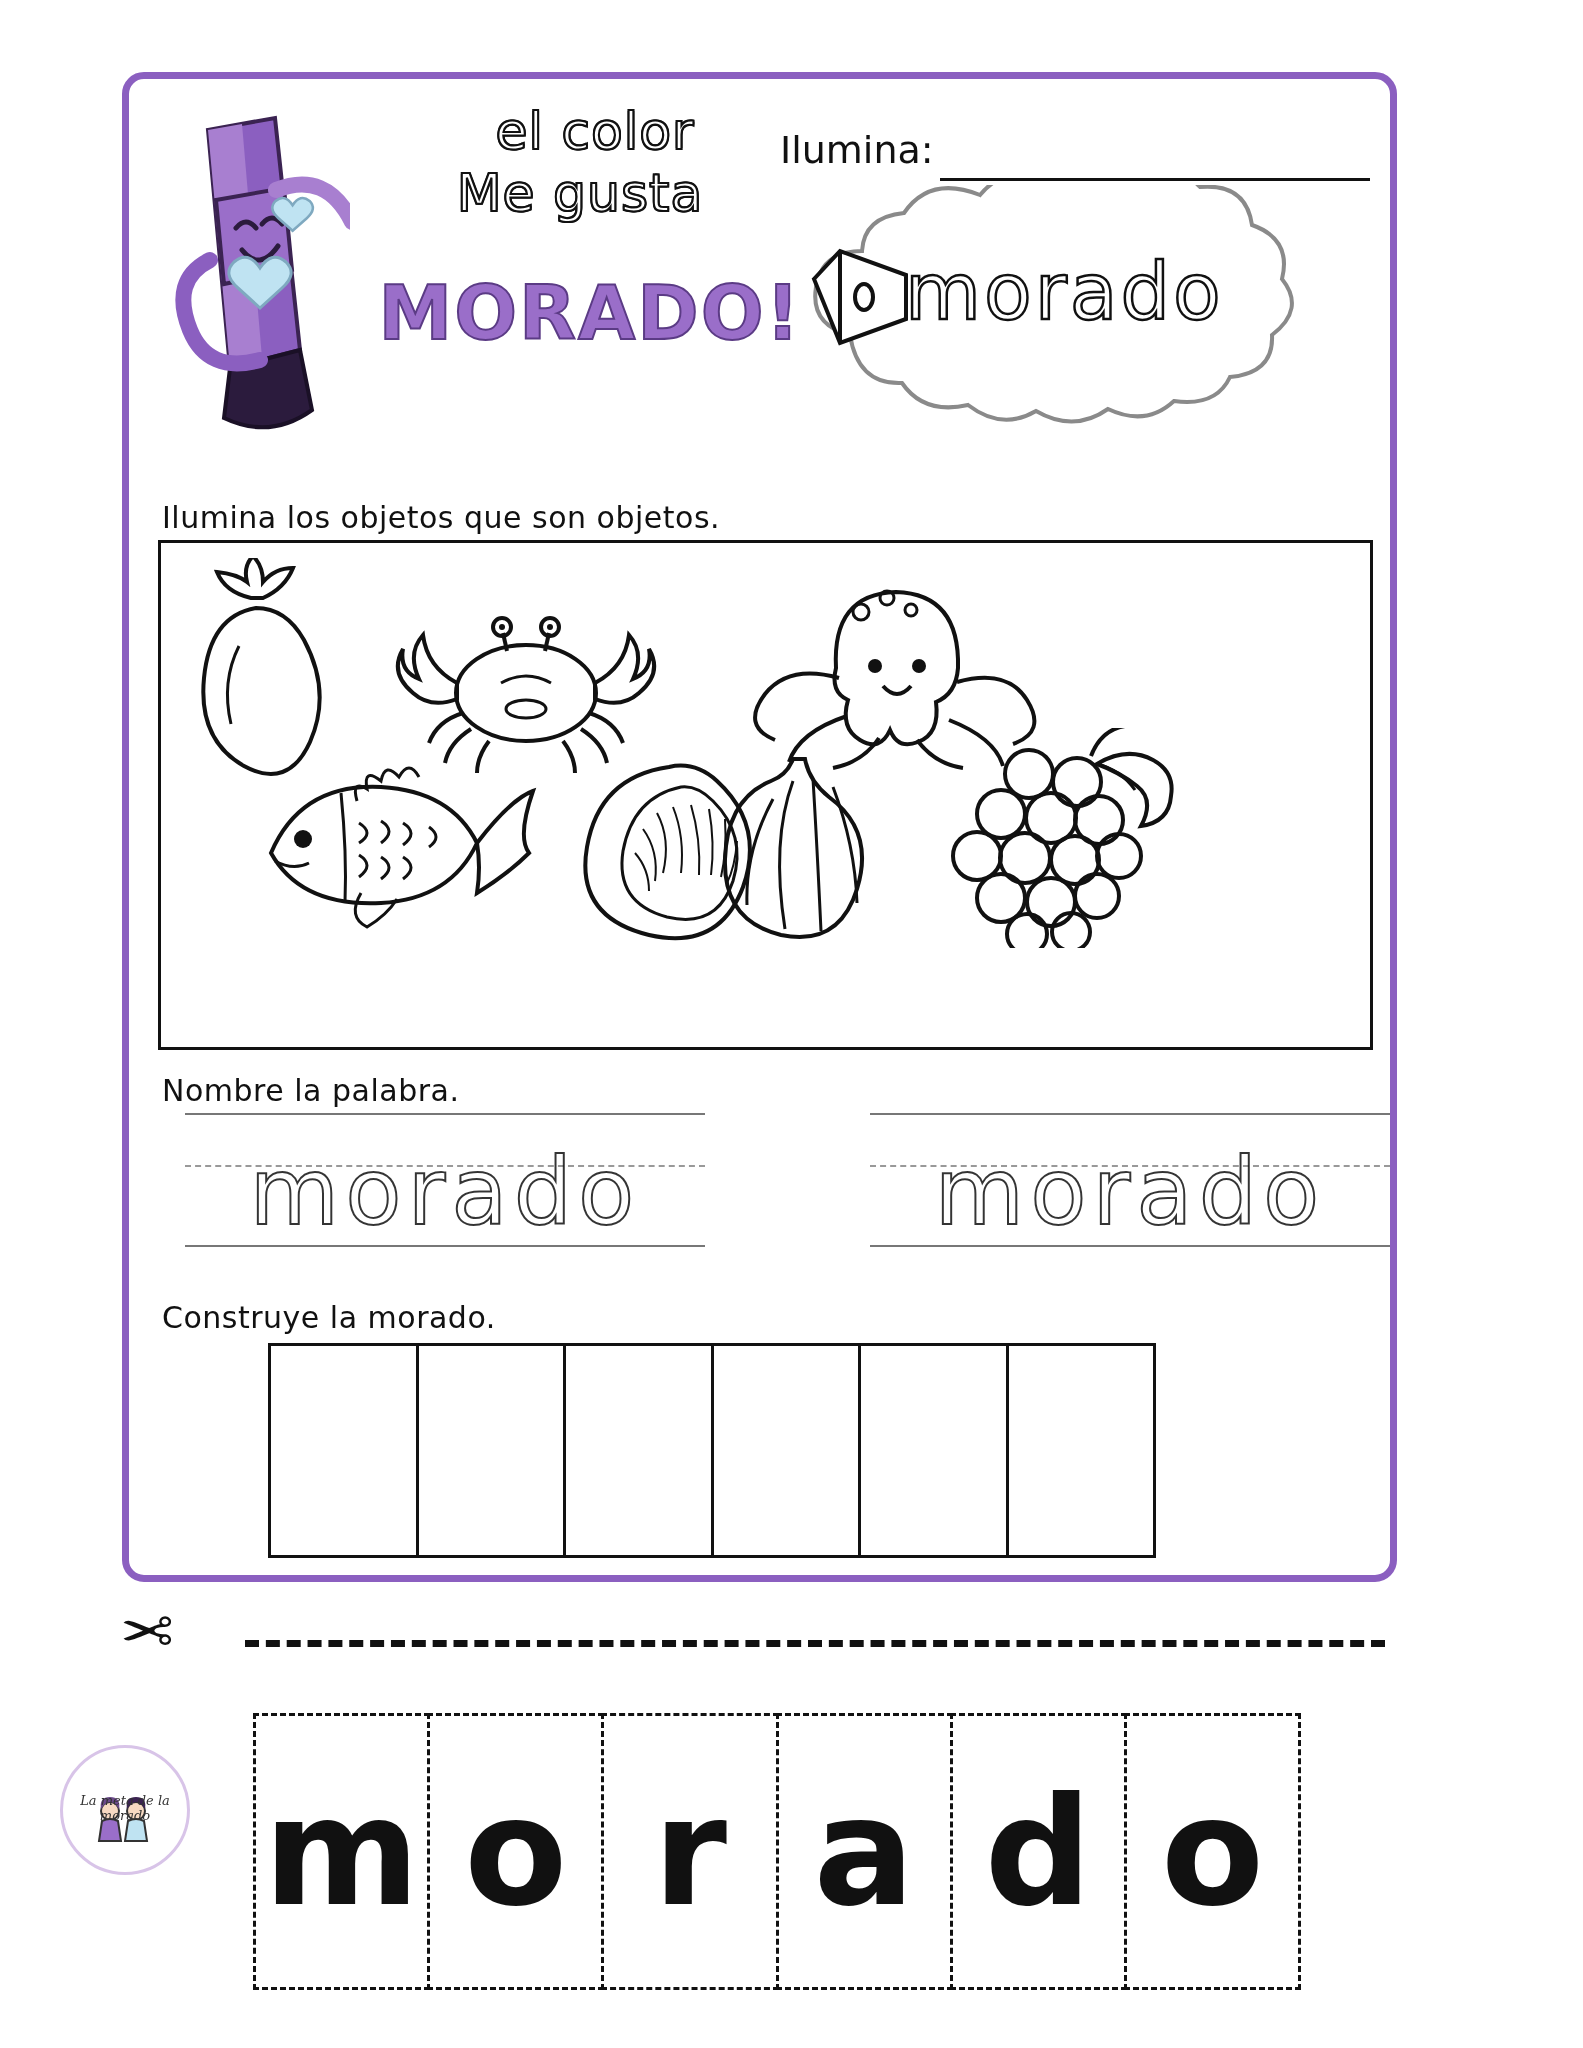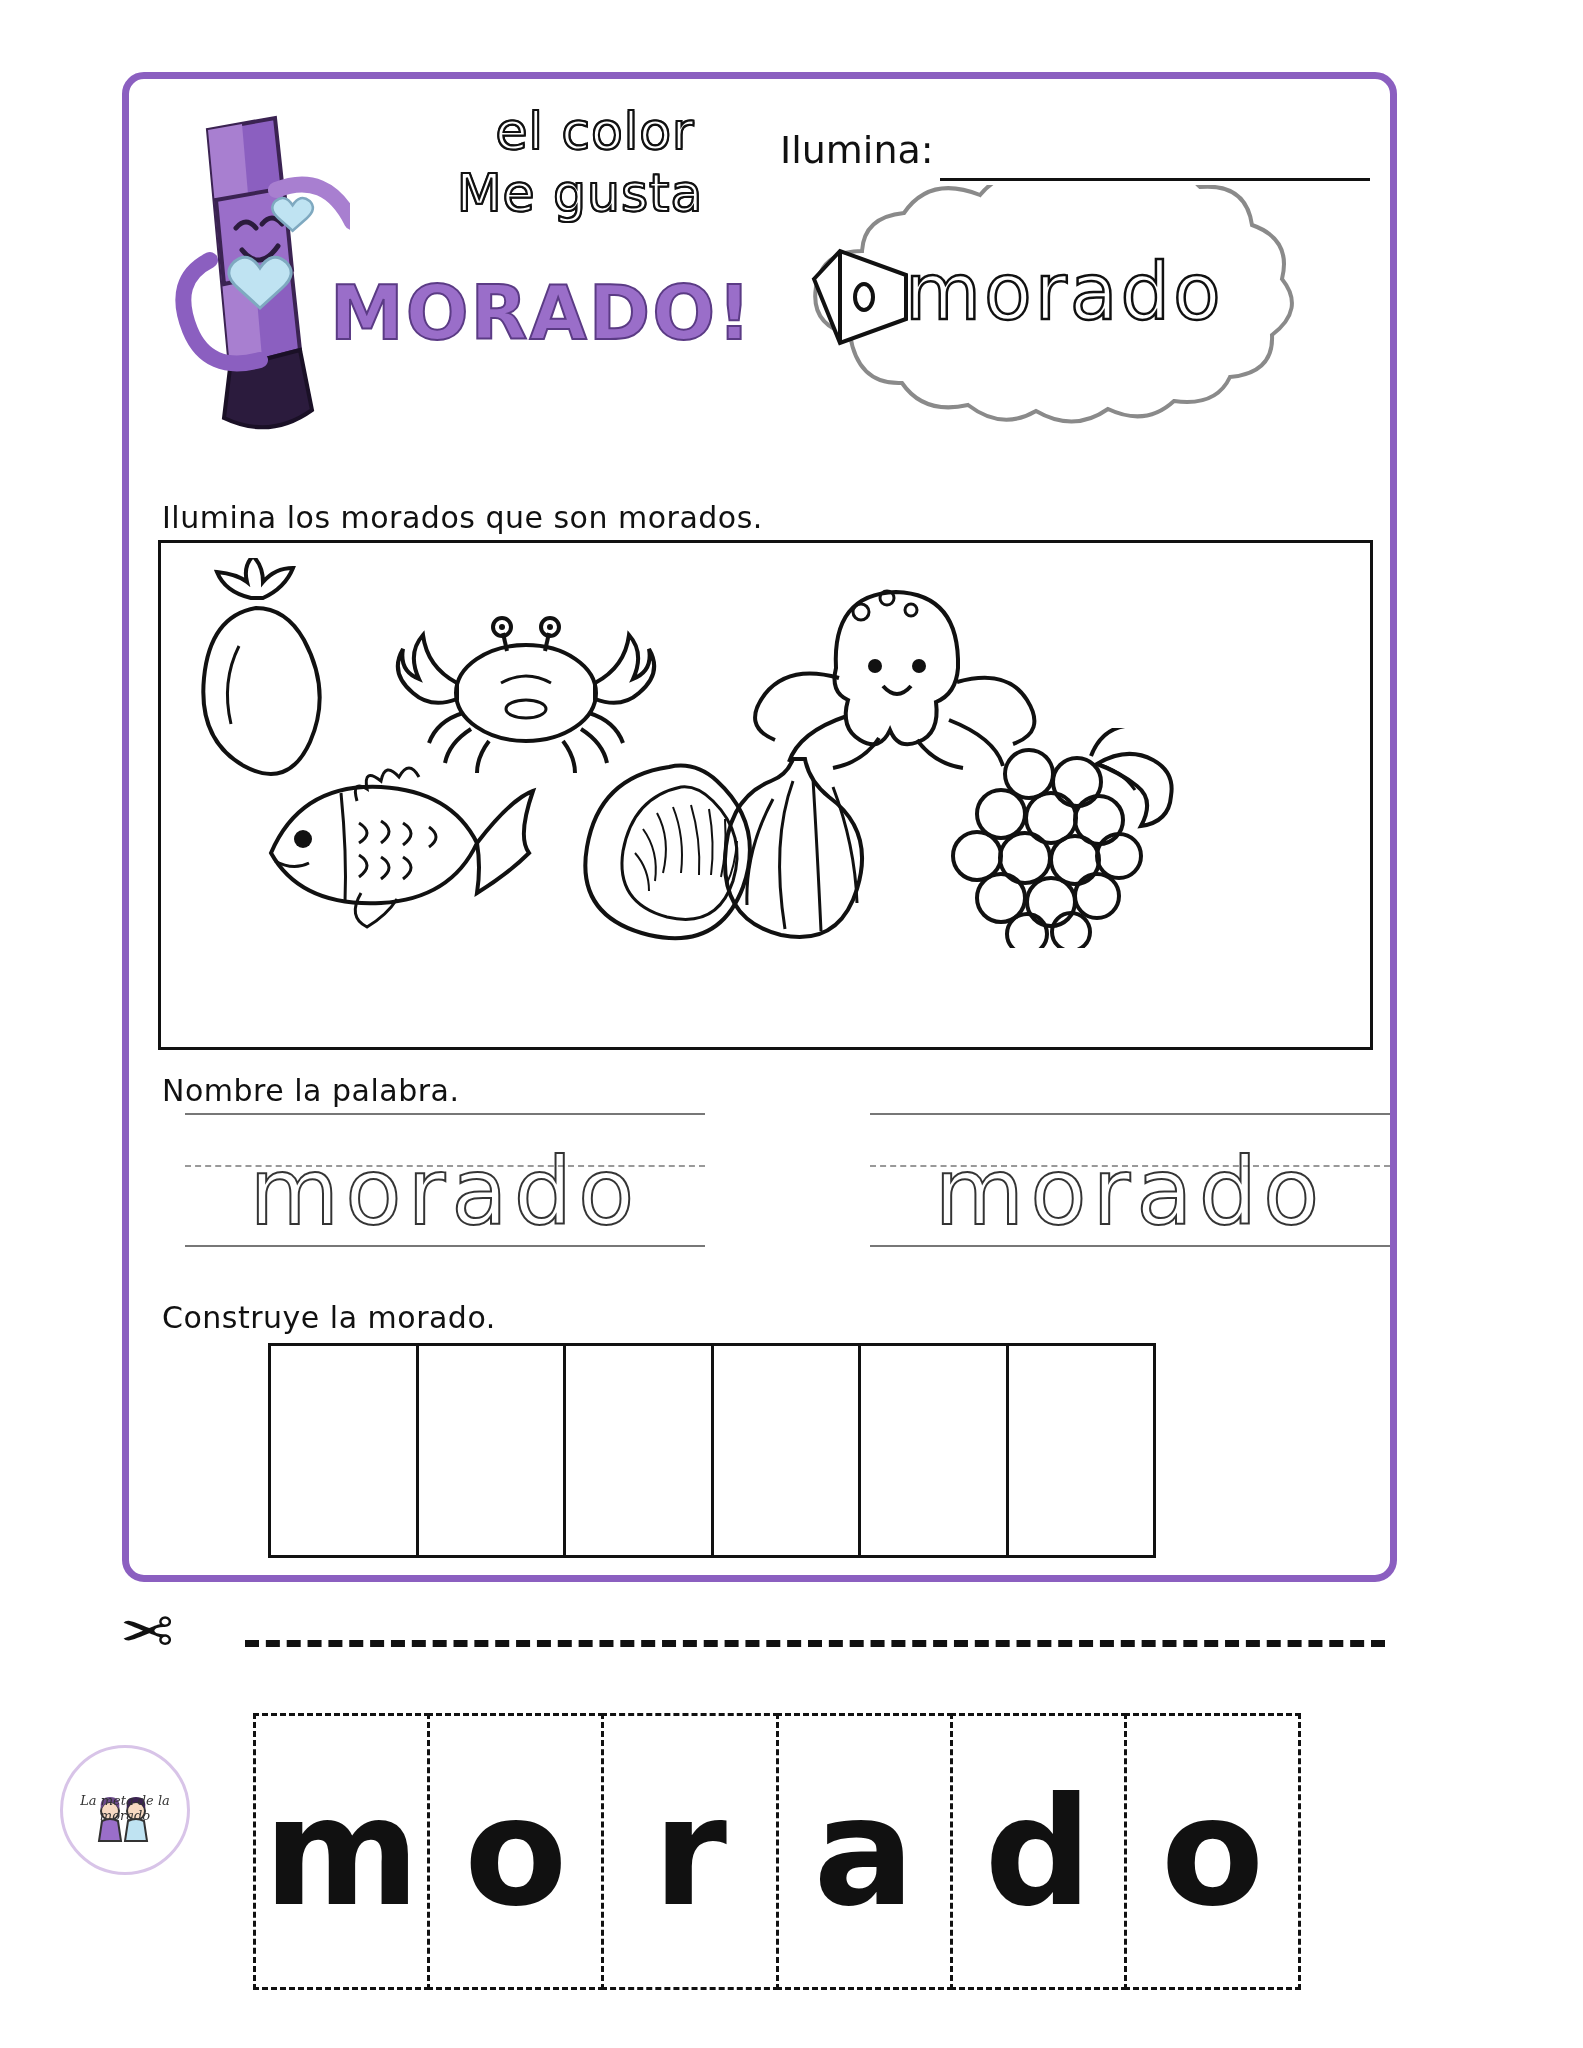--- a/index.html
+++ b/index.html
@@ -69,21 +69,21 @@
       -1px 1px 0 #111, 1px 1px 0 #111;
     letter-spacing: 1px;
   }
   .title-line.l2 { margin-left: 30px; }
 
   .color-word-big {
     position: absolute;
     left: 200px;
     top: 180px;
     width: 520px;
-    text-align: left;
+    text-align: center;
     font-family: "DejaVu Sans", sans-serif;
     font-weight: bold;
     font-size: 74px;
     letter-spacing: 2px;
     color: #9a6ec9;
     -webkit-text-stroke: 2px #5b3b85;
   }
 
   .name-label {
     position: absolute;
@@ -343,21 +343,21 @@
 
       <g transform="translate(30,60)">
         <path d="M4 34 L30 6 L96 30 L96 74 L30 98 Z" fill="#ffffff" stroke="#111" stroke-width="4"></path>
         <path d="M30 6 L30 98" fill="none" stroke="#111" stroke-width="4"></path>
         <ellipse cx="54" cy="52" rx="9" ry="13" fill="none" stroke="#111" stroke-width="4"></ellipse>
       </g>
     </svg>
     <div class="cloud-word">morado</div>
   </div>
 
-  <div class="instruction" id="instr-color">Ilumina los morados que son morados.</div>
+  <div class="instruction" id="instr-color">Ilumina los objetos que son objetos.</div>
 
   <div class="picture-box">
 
     <div class="pic" style="left:20px; top:15px;">
       <svg viewBox="0 0 150 220" width="150" height="220">
         <path d="M70 40 q-26 -6 -34 -26 q20 2 30 10 q-4 -16 6 -26 q10 10 10 26 q12 -14 30 -14 q-8 20 -30 30 z" fill="none" stroke="#111" stroke-width="4"></path>
         <path d="M75 50 q-46 8 -52 70 q-6 62 40 88 q44 24 66 -24 q22 -50 -6 -102 q-18 -32 -48 -32 z" fill="none" stroke="#111" stroke-width="4"></path>
         <path d="M58 88 q-18 36 -8 78" fill="none" stroke="#111" stroke-width="3"></path>
       </svg>
     </div>

